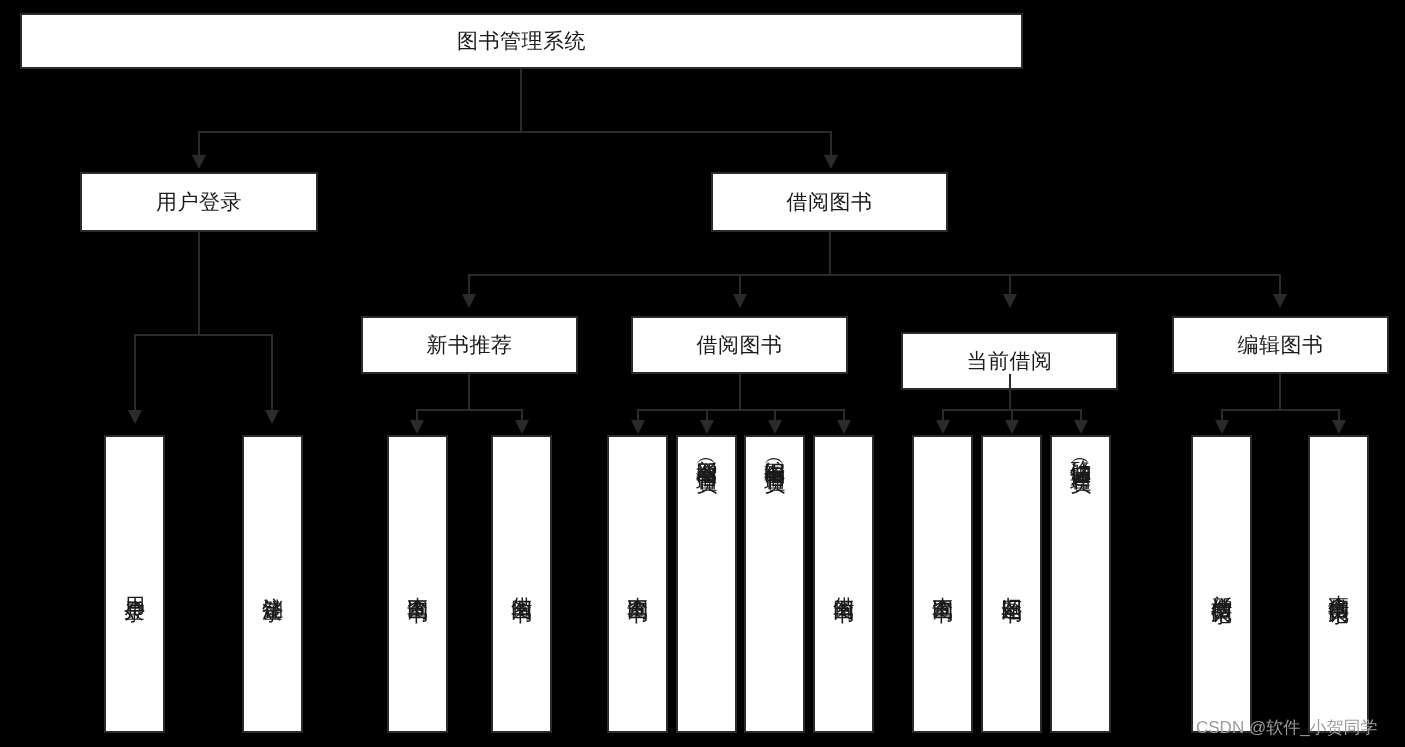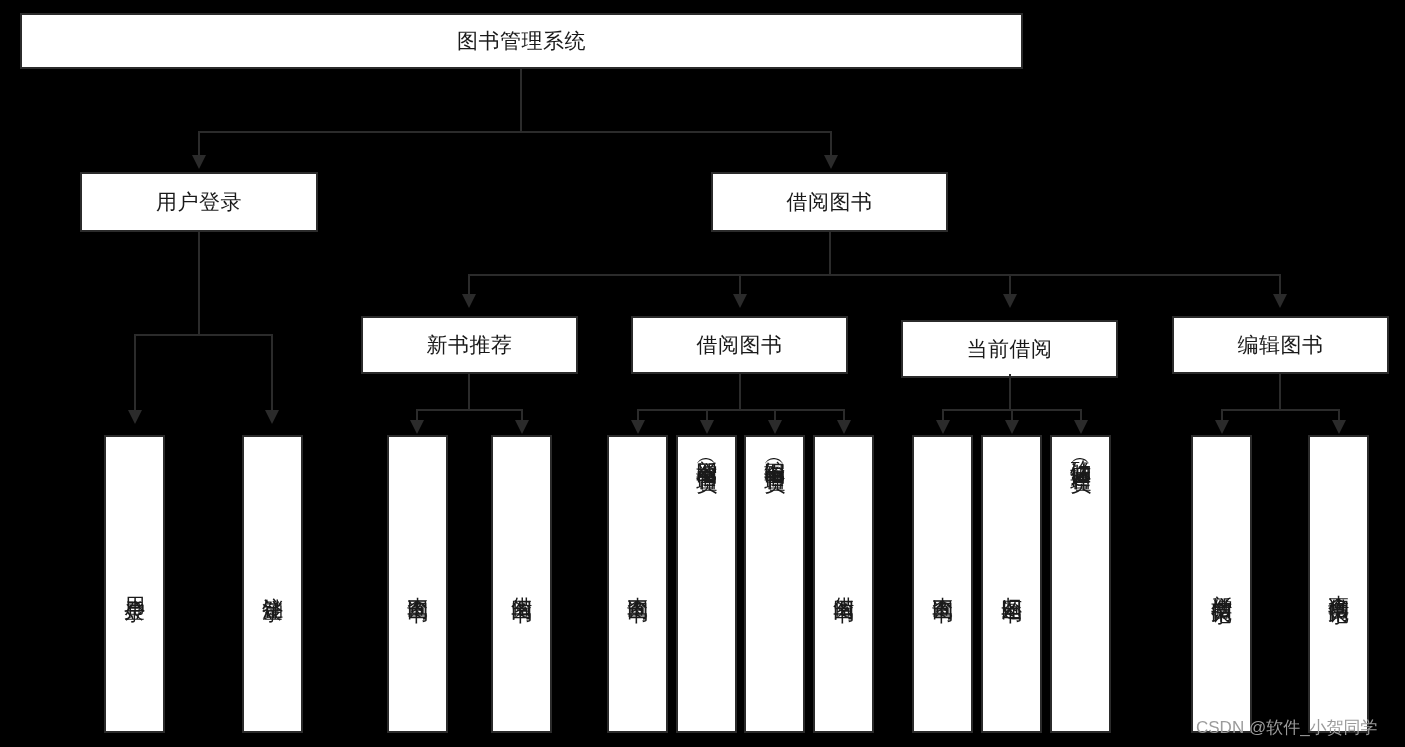--- a/index.html
+++ b/index.html
@@ -131,21 +131,21 @@
   <div class="arrow" style="left:1003px; top:294px;"></div>
   <div class="edge v" style="left:1279px; top:274px; height:22px;"></div>
   <div class="arrow" style="left:1273px; top:294px;"></div>
 
   <div class="node" style="left:361px; top:316px; width:217px; height:58px;">
     <span class="label">新书推荐</span>
   </div>
   <div class="node" style="left:631px; top:316px; width:217px; height:58px;">
     <span class="label">借阅图书</span>
   </div>
-  <div class="node" style="left:901px; top:320px; width:217px; height:58px;">
+  <div class="node" style="left:901px; top:332px; width:217px; height:58px;">
     <span class="label">当前借阅</span>
   </div>
   <div class="node" style="left:1172px; top:316px; width:217px; height:58px;">
     <span class="label">编辑图书</span>
   </div>
 
   <div class="edge v" style="left:468px; top:374px; height:36px;"></div>
   <div class="edge h" style="left:416px; top:409px; width:106px;"></div>
   <div class="edge v" style="left:416px; top:409px; height:14px;"></div>
   <div class="arrow" style="left:410px; top:420px;"></div>

